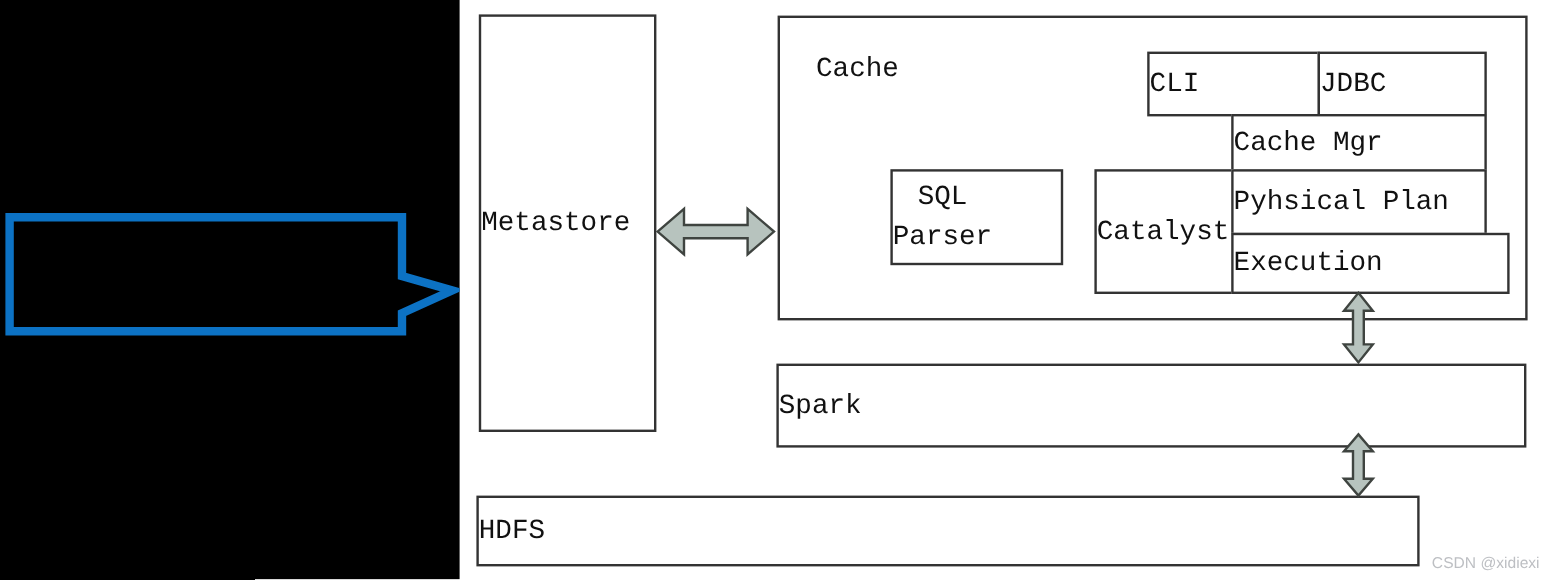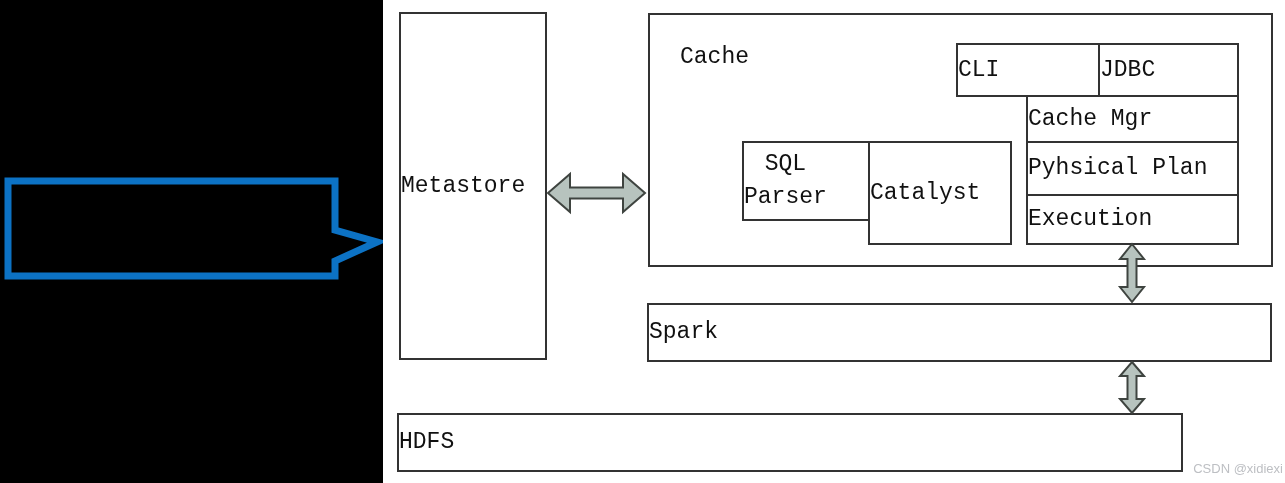--- a/index.html
+++ b/index.html
@@ -37,24 +37,24 @@
     line-height: 1.42;
     white-space: pre-line;
   }
   .metastore     { left: 399px; top: 12px;  width: 148px; height: 348px; }
   .client        { left: 648px; top: 13px;  width: 625px; height: 254px; background: transparent; }
   .cli           { left: 956px; top: 43px;  width: 144px; height: 54px; }
   .jdbc          { left: 1098px; top: 43px; width: 141px; height: 54px; }
   .driver        { left: 742px; top: 95px;  width: 286px; height: 48px; }
   .cache-mgr     { left: 1026px; top: 95px; width: 213px; height: 48px; }
   .sql-parser    { left: 742px; top: 141px; width: 144px; height: 80px; }
-  .catalyst      { left: 868px; top: 141px; width: 144px; height: 104px; }
+  .catalyst      { left: 912px; top: 141px; width: 144px; height: 104px; }
   .physical-plan { left: 1026px; top: 141px; width: 213px; height: 55px; }
-  .execution     { left: 1026px; top: 194px; width: 213px; height: 51px; }
-  .spark         { left: 647px; top: 303px; width: 625px; height: 59px; }
+  .execution     { left: 1026px; top: 194px; width: 232px; height: 51px; }
+  .spark         { left: 647px; top: 303px; width: 625px; height: 70px; }
   .hdfs          { left: 397px; top: 413px; width: 786px; height: 59px; }
   .client-label {
     position: absolute;
     left: 680px; top: 44px;
     font-size: 23px;
     color: var(--box-text, #111111);
   }
   .arrows-svg {
     position: absolute;
     left: 0; top: 0;

